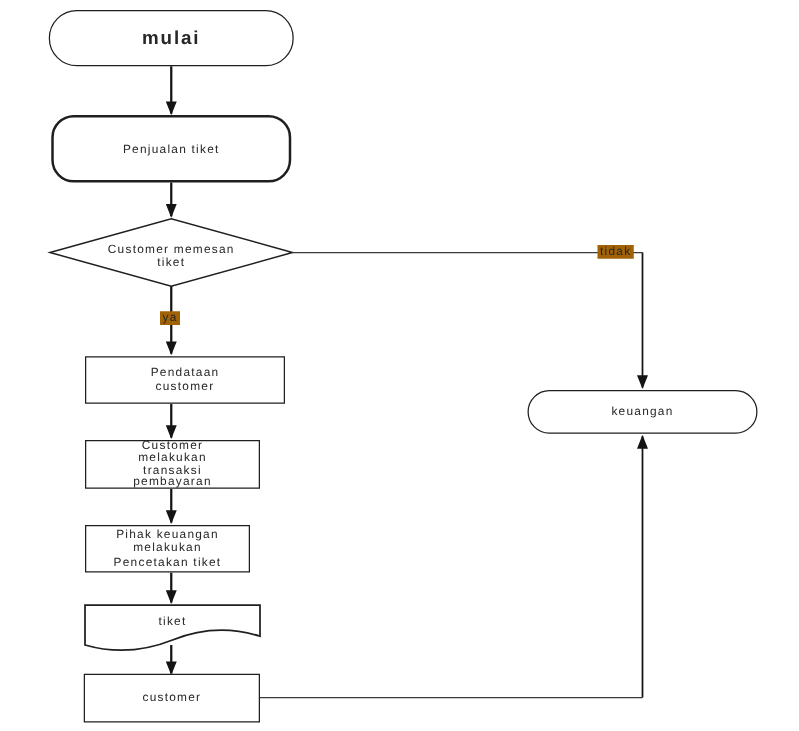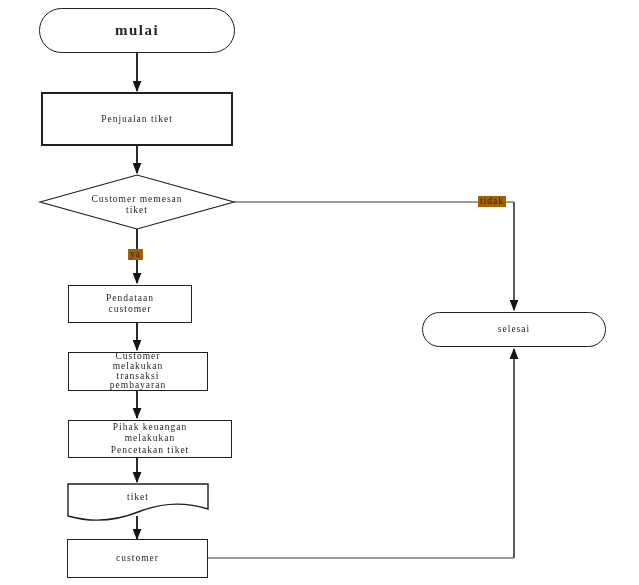--- a/index.html
+++ b/index.html
@@ -1,20 +1,20 @@
 <!DOCTYPE html>
 <html><head>
 <meta charset="utf-8">
 <style>
   html,body{margin:0;padding:0;background:#fff;}
   .canvas{
     position:relative;
     width:639px;height:585px;
     background:#ffffff;
-    font-family:Liberation Serif, serif;
+    font-family:Liberation Sans, sans-serif;
     overflow:hidden;
   }
   .wires{position:absolute;left:0;top:0;z-index:1;}
   .node{
     position:absolute;z-index:2;
     display:flex;align-items:center;justify-content:center;
     text-align:center;box-sizing:border-box;
     background:#ffffff;color:#262626;
     font-size:9.5px;letter-spacing:1px;line-height:11px;
     white-space:pre-line;
@@ -59,55 +59,55 @@
     <line x1="137" y1="458" x2="137" y2="482" stroke="#141414" stroke-width="1.8" marker-end="url(#arr)"></line>
     <line x1="137" y1="516" x2="137" y2="539" stroke="#141414" stroke-width="1.8" marker-end="url(#arr)"></line>
     <line x1="207" y1="558" x2="514" y2="558" stroke="#3a3a3a" stroke-width="1"></line>
     <line x1="514" y1="558" x2="514" y2="349" stroke="#141414" stroke-width="1.4" marker-end="url(#arr)"></line>
   </svg>
 
   <div class="node terminator" style="left:39px;top:8px;width:196px;height:45px;">
     <span class="start-label">mulai</span>
   </div>
 
-  <div class="node rect-thick" style="left:41px;top:92px;width:192px;height:54px;">
+  <div class="node rect-thick" style="left:41px;top:92px;width:192px;height:54px;border-radius:18px;">
     <span>Penjualan tiket</span>
   </div>
 
   <div class="node ghost" style="left:57px;top:188px;width:160px;height:28px;align-items:flex-end;">
     <span>Customer memesan
 tiket</span>
   </div>
 
-  <div class="node rect" style="left:68px;top:285px;width:124px;height:38px;">
+  <div class="node rect" style="left:68px;top:285px;width:160px;height:38px;">
     <span>Pendataan
 customer</span>
   </div>
 
   <div class="node rect tight" style="left:68px;top:352px;width:140px;height:39px;">
     <span>Customer
 melakukan
 transaksi
 pembayaran</span>
   </div>
 
-  <div class="node rect mid" style="left:68px;top:420px;width:164px;height:38px;">
+  <div class="node rect mid" style="left:68px;top:420px;width:132px;height:38px;">
     <span>Pihak keuangan
 melakukan
 Pencetakan tiket</span>
   </div>
 
   <div class="node ghost" style="left:68px;top:486px;width:140px;height:22px;">
     <span>tiket</span>
   </div>
 
   <div class="node rect" style="left:67px;top:539px;width:141px;height:39px;">
     <span>customer</span>
   </div>
 
   <div class="node terminator" style="left:422px;top:312px;width:184px;height:35px;">
-    <span>selesai</span>
+    <span>keuangan</span>
   </div>
 
   <span class="edge-label" style="left:128px;top:249px;">ya</span>
   <span class="edge-label" style="left:478px;top:196px;">tidak</span>
 
 </div>
 
 </body></html>

